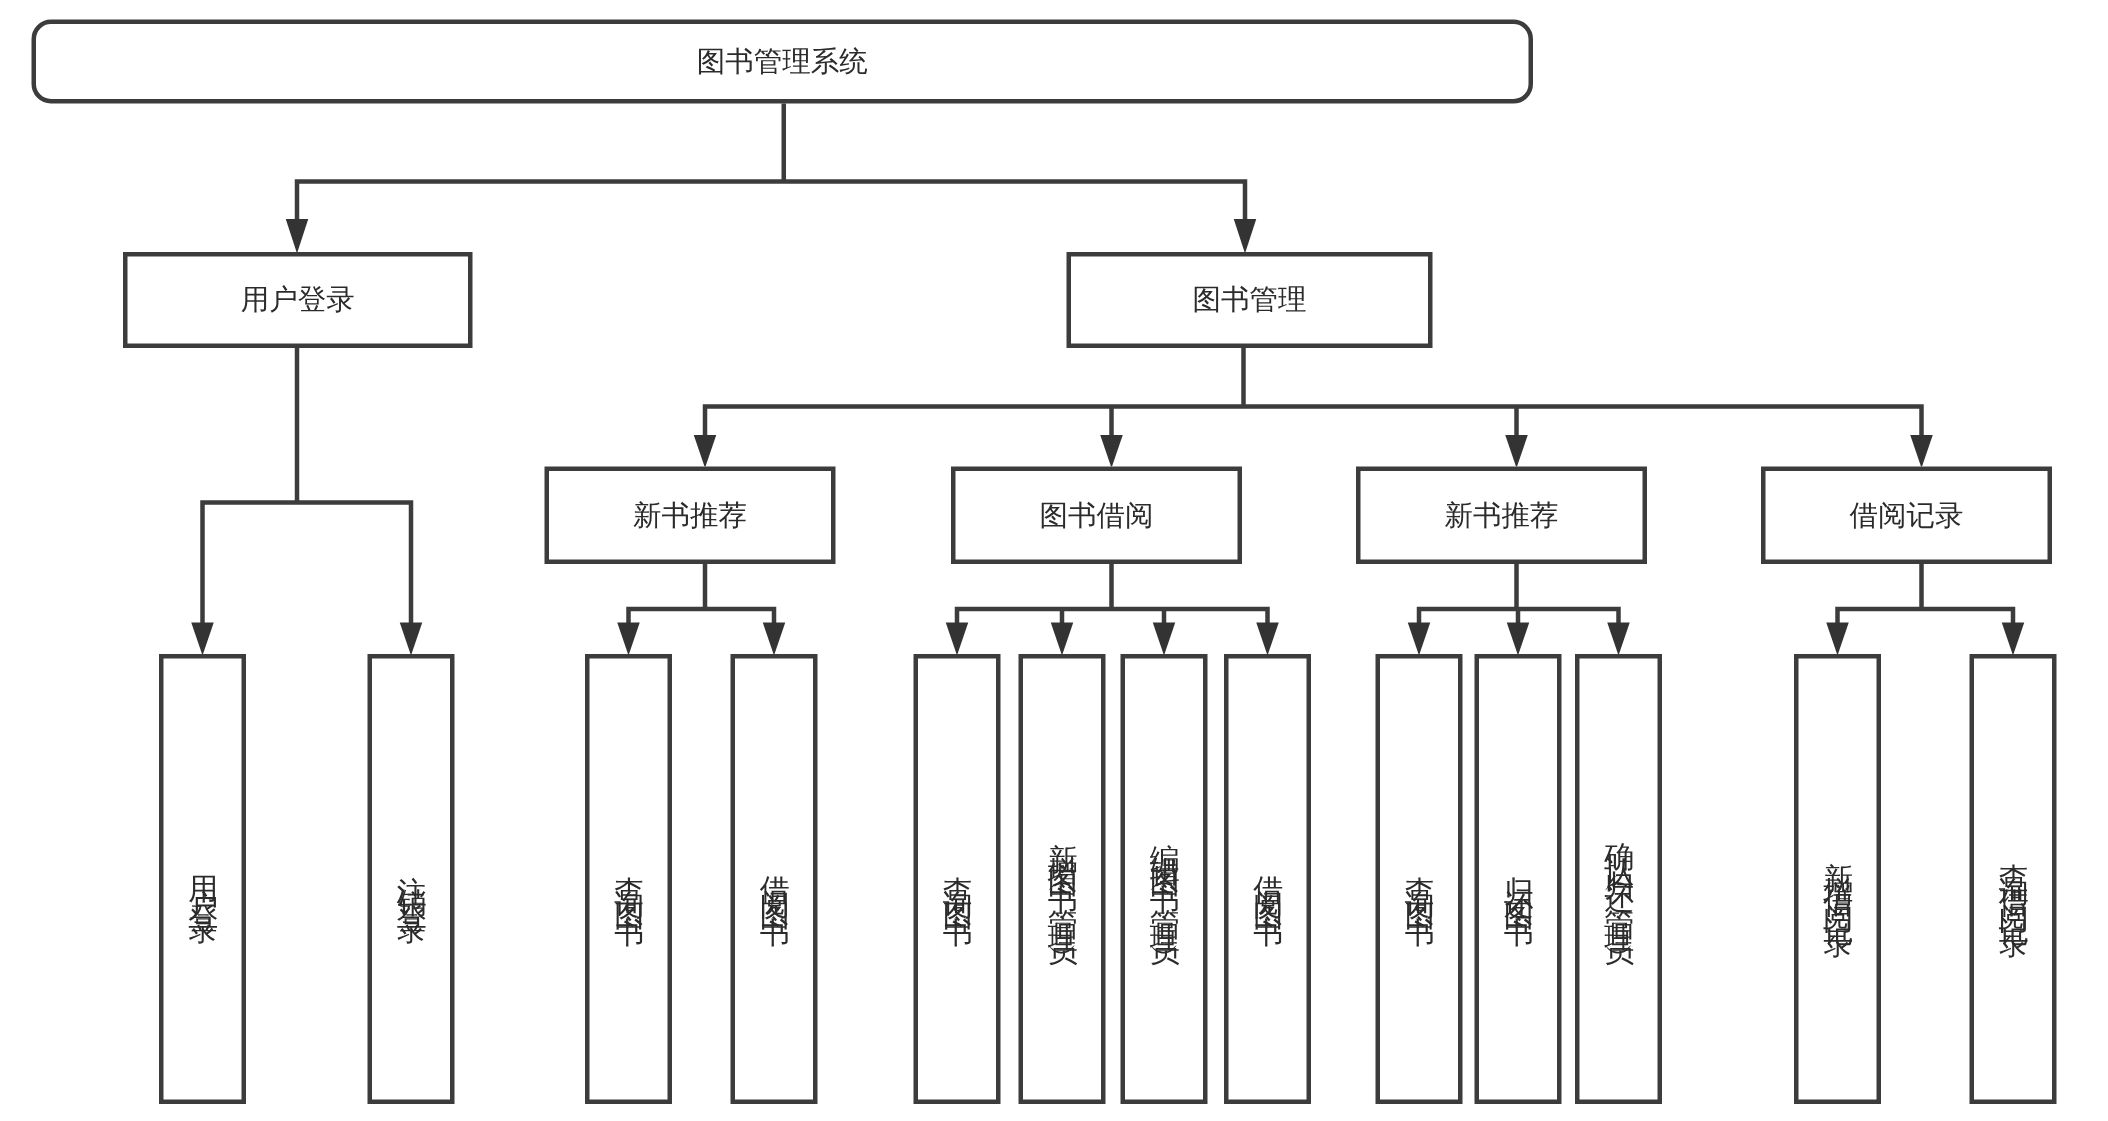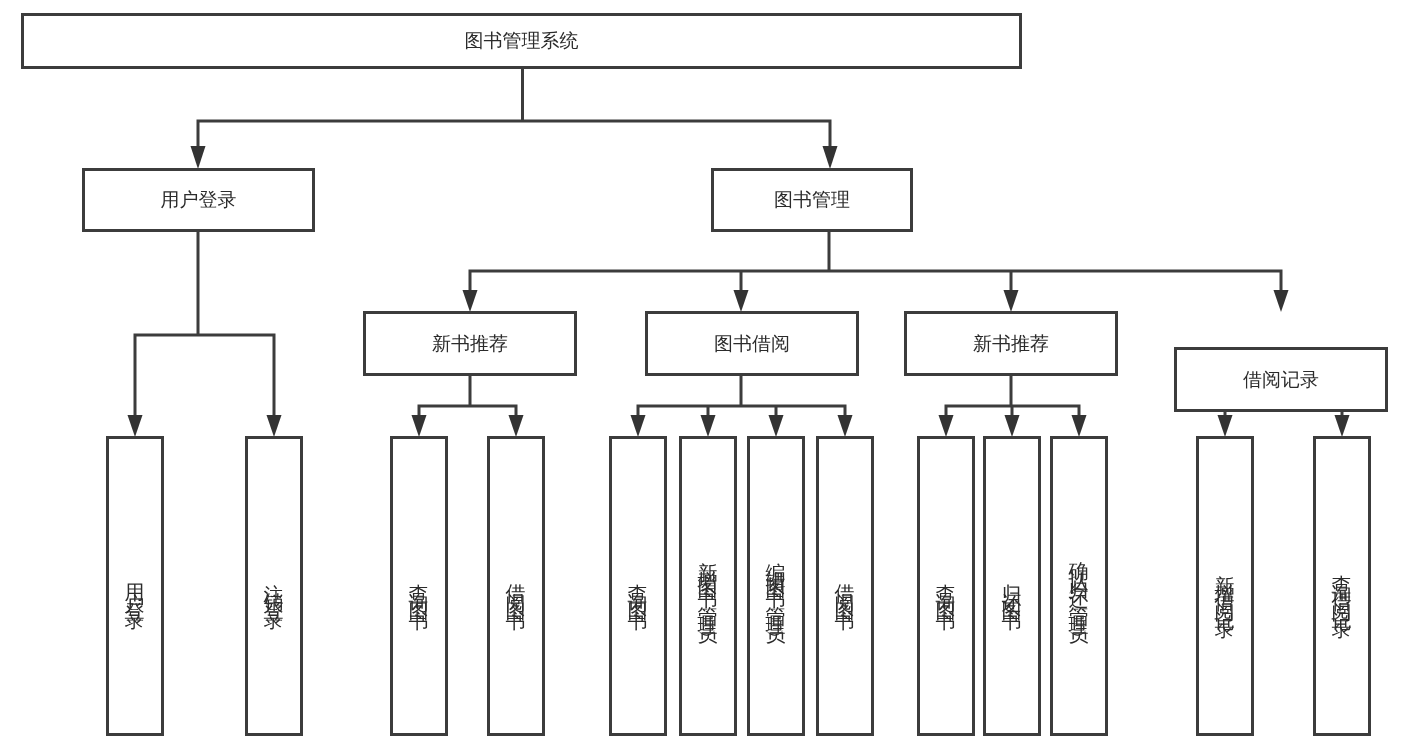--- a/index.html
+++ b/index.html
@@ -7,23 +7,23 @@
     position:relative;width:1405px;height:747px;background:#ffffff;
     font-family:"Liberation Sans", sans-serif;overflow:hidden;
   }
   .connectors{position:absolute;left:0;top:0;}
   .node{
     position:absolute;box-sizing:border-box;background:#ffffff;
     border:3px solid #3c3c3c;color:#2b2b2b;
     display:flex;align-items:center;justify-content:center;
     text-align:center;
   }
-  .root{left:21px;top:13px;width:1001px;height:56px;font-size:19px;}
+  .root{left:21px;top:13px;width:1001px;height:56px;font-size:19px;border-radius:13px;}
   .lvl2{top:168px;height:64px;font-size:19px;}
-  .lvl3{top:311px;height:65px;width:214px;font-size:19px;}
+  .lvl3{top:311px;height:65px;width:194px;font-size:19px;}
   .leaf{
     top:436px;height:300px;width:58px;font-size:20px;
     writing-mode:vertical-rl;letter-spacing:9px;line-height:1;
   }
   .watermark{
     position:absolute;right:6px;bottom:2px;font-size:21px;color:#a8a8a8;
     letter-spacing:1px;white-space:nowrap;
   }
 </style>
 </head>
@@ -77,26 +77,26 @@
     <g stroke="#3c3c3c" stroke-width="3" fill="none">
       <path d="M1281 376 L1281 406 M1223.5 406 L1343.5 406 M1225 406 L1225 417 M1342 406 L1342 417"></path>
     </g>
     <polygon fill="#333333" points="1217.5,415 1232.5,415 1225,437"></polygon>
     <polygon fill="#333333" points="1334.5,415 1349.5,415 1342,437"></polygon>
   </svg>
 
   <div class="node root">图书管理系统</div>
 
   <div class="node lvl2" style="left:82px;width:233px;">用户登录</div>
-  <div class="node lvl2" style="left:711px;width:202px;">图书管理</div>
+  <div class="node lvl2" style="left:711px;width:244px;">图书管理</div>
 
   <div class="node lvl3" style="left:363px;">新书推荐</div>
-  <div class="node lvl3" style="left:634px;margin-left:11px;">图书借阅</div>
+  <div class="node lvl3" style="left:634px;">图书借阅</div>
   <div class="node lvl3" style="left:904px;">新书推荐</div>
-  <div class="node lvl3" style="left:1174px;margin-top:36px;">借阅记录</div>
+  <div class="node lvl3" style="left:1174px;">借阅记录</div>
 
   <div class="node leaf" style="left:106px;">用户登录</div>
   <div class="node leaf" style="left:245px;">注销登录</div>
 
   <div class="node leaf" style="left:390px;">查询图书</div>
   <div class="node leaf" style="left:487px;">借阅图书</div>
 
   <div class="node leaf" style="left:609px;">查询图书</div>
   <div class="node leaf" style="left:679px;">新增图书（管理员）</div>
   <div class="node leaf" style="left:747px;">编辑图书（管理员）</div>

